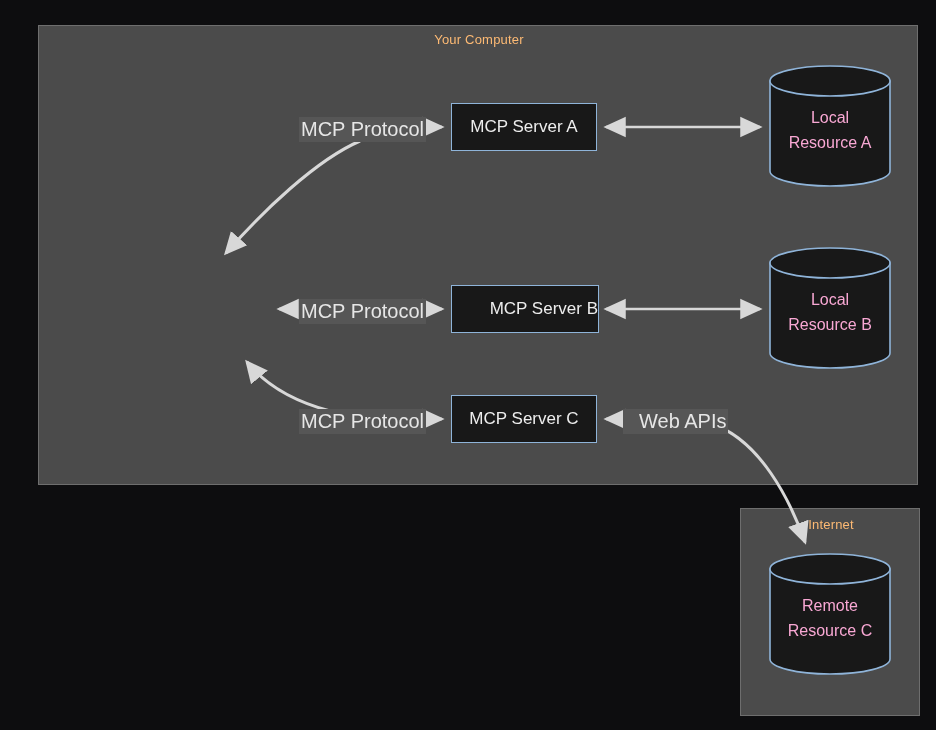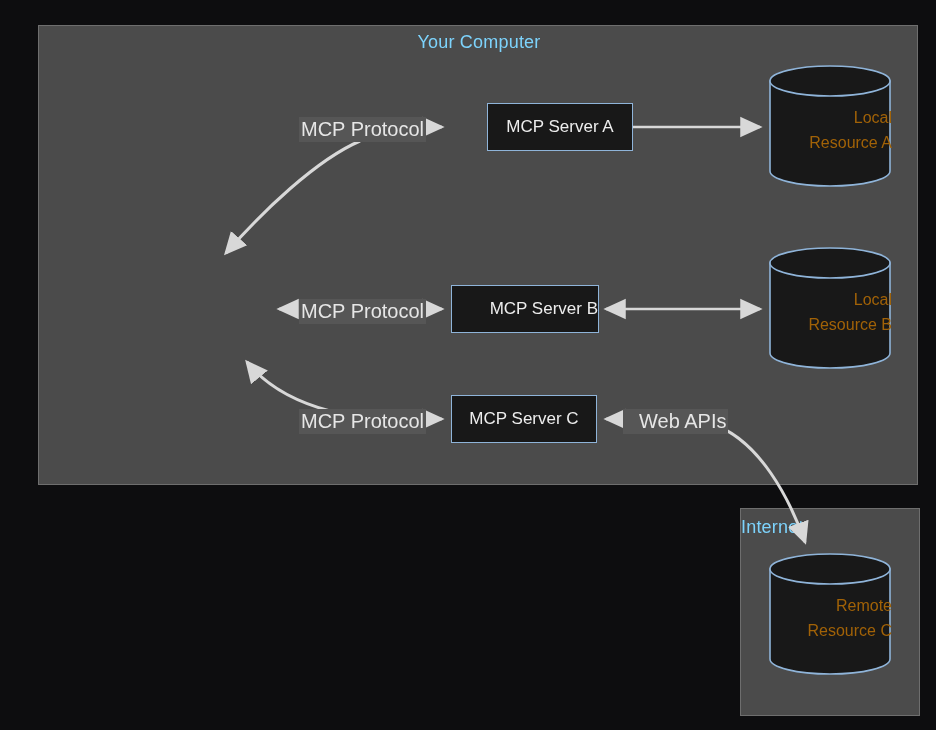--- a/index.html
+++ b/index.html
@@ -33,33 +33,34 @@
   #panel-computer {
     left: 38px; top: 25px;
     width: 880px; height: 460px;
   }
   #panel-internet {
     left: 740px; top: 508px;
     width: 180px; height: 208px;
   }
   .panel-title {
     position: absolute;
-    color: #7dd3fc;
-    font-size: 18px;
+    color: #fdba74;
+    font-size: 13px;
     letter-spacing: .2px;
     white-space: nowrap;
   }
   #title-computer {
     left: 0; top: 6px;
     width: 880px;
     text-align: center;
   }
   #title-internet {
     left: 0; top: 8px;
     width: 180px;
+    text-align: center;
   }
 
   
   .node-rect {
     position: absolute;
     background: #181818;
     border: 1.5px solid #8fb4d9;
     box-sizing: border-box;
     display: flex;
     flex-direction: column;
@@ -67,37 +68,37 @@
     justify-content: center;
     color: #ededed;
     font-size: 17px;
     line-height: 1.55;
     white-space: nowrap;
   }
   #node-host {
     left: 68px; top: 264px;
     width: 202px; height: 84px;
   }
-  #node-server-a { left: 451px; top: 103px; width: 146px; height: 48px; margin-left: 36px; }
+  #node-server-a { left: 451px; top: 103px; width: 146px; height: 48px; }
   #node-server-b { left: 451px; top: 285px; width: 148px; height: 48px; align-items: flex-end; }
   #node-server-c { left: 451px; top: 395px; width: 146px; height: 48px; justify-content: center; }
 
   
   .cyl {
     position: absolute;
     width: 124px;
     height: 124px;
   }
   .cyl svg { position: absolute; left: 0; top: 0; width: 124px; height: 124px; }
   .cyl-label {
     position: absolute;
     left: 0;
     width: 124px;
-    text-align: right;
-    color: #a16207;
+    text-align: center;
+    color: #f9a8d4;
     font-size: 16px;
     line-height: 1.55;
     white-space: nowrap;
   }
   #cyl-a { left: 768px; top: 64px; }
   #cyl-b { left: 768px; top: 246px; }
   #cyl-c { left: 768px; top: 552px; }
   .cyl-label { top: 42px; }
 
   

